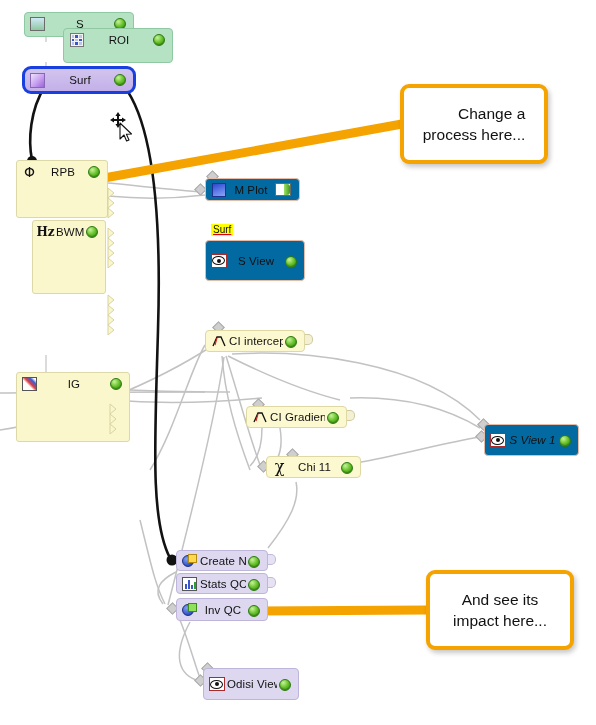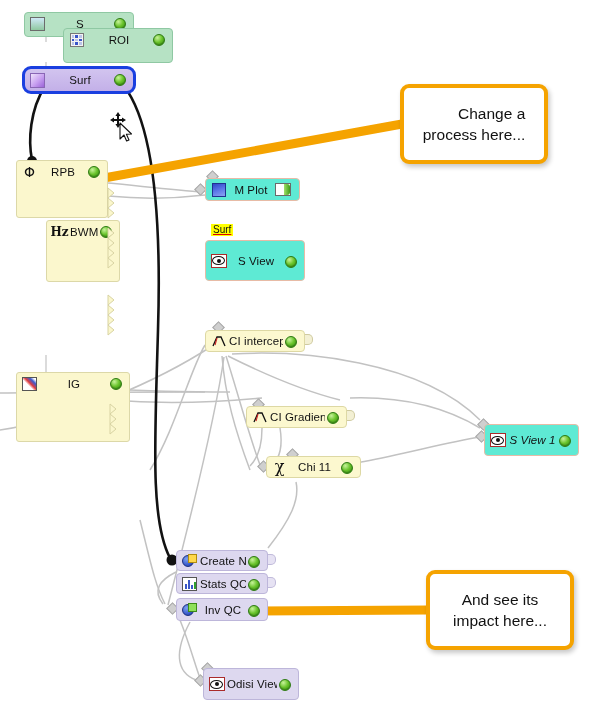--- a/index.html
+++ b/index.html
@@ -84,21 +84,21 @@
   .n-small .body {
     background: #fcf8cf;
     border: 1px solid #ddd8a4;
     border-radius: 4px;
     align-items: center;
     padding-top: 0;
   }
 
   
   .n-salmon .body {
-    background: #5eead4;
+    background: #0369a1;
     border: 1px solid #e7bba6;
     border-radius: 4px;
     align-items: center;
     padding-top: 0;
   }
 
   
   .n-lav .body {
     background: #ddd8ef;
     border: 1px solid #bdb6da;
@@ -361,21 +361,21 @@
   </div>
 
   <div class="node n-proc" style="left:16px; top:160px; width:92px; height:58px;">
     <div class="body">
       <span class="ico ic-phi">Φ</span>
       <span class="label">RPB</span>
       <span class="led"></span>
     </div>
   </div>
 
-  <div class="node n-proc" style="left:28px; top:220px; width:92px; height:62px;padding-left:18px;">
+  <div class="node n-proc" style="left:14px; top:220px; width:92px; height:74px;padding-left:18px;">
     <div class="body">
       <span class="ico ic-hz">Hz</span>
       <span class="label">BWM</span>
       <span class="led"></span>
     </div>
   </div>
 
 
   <div class="node n-proc" style="left:16px; top:372px; width:114px; height:70px;">
     <div class="body">

